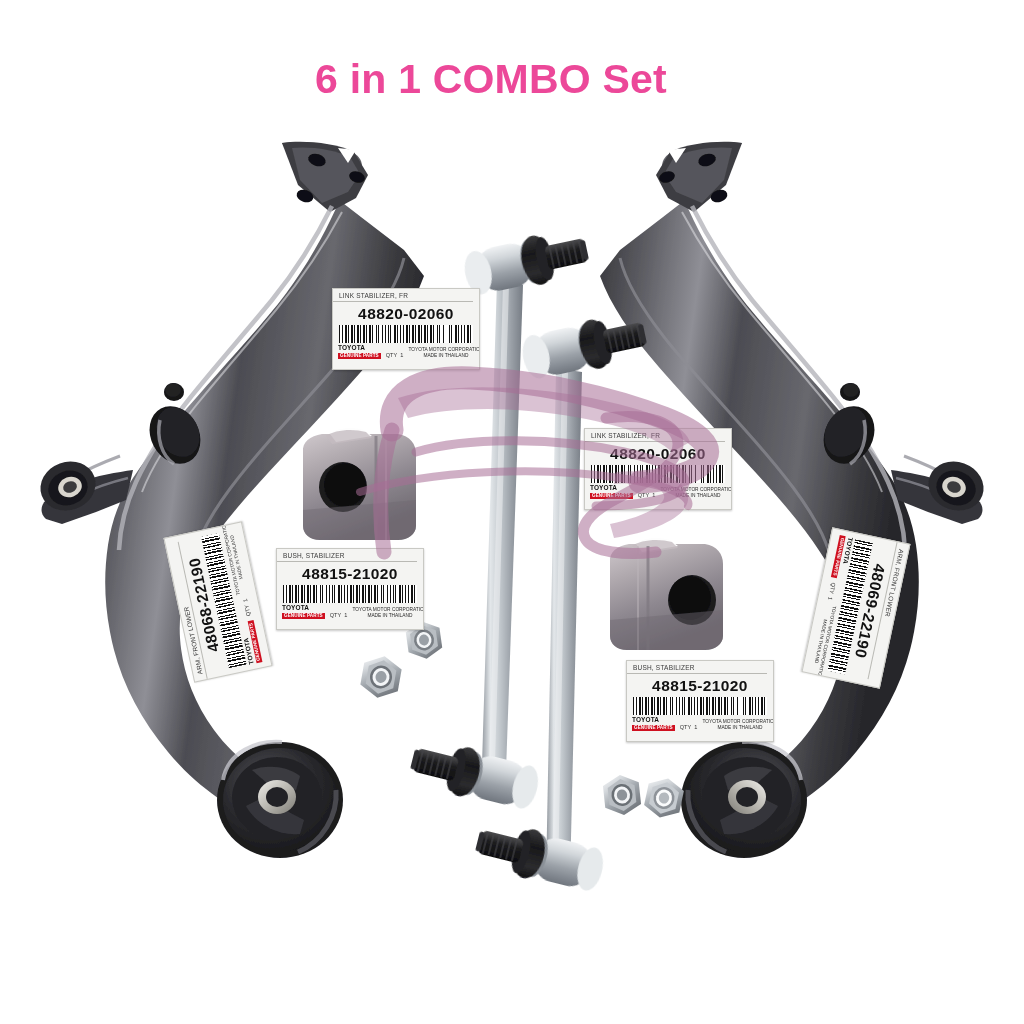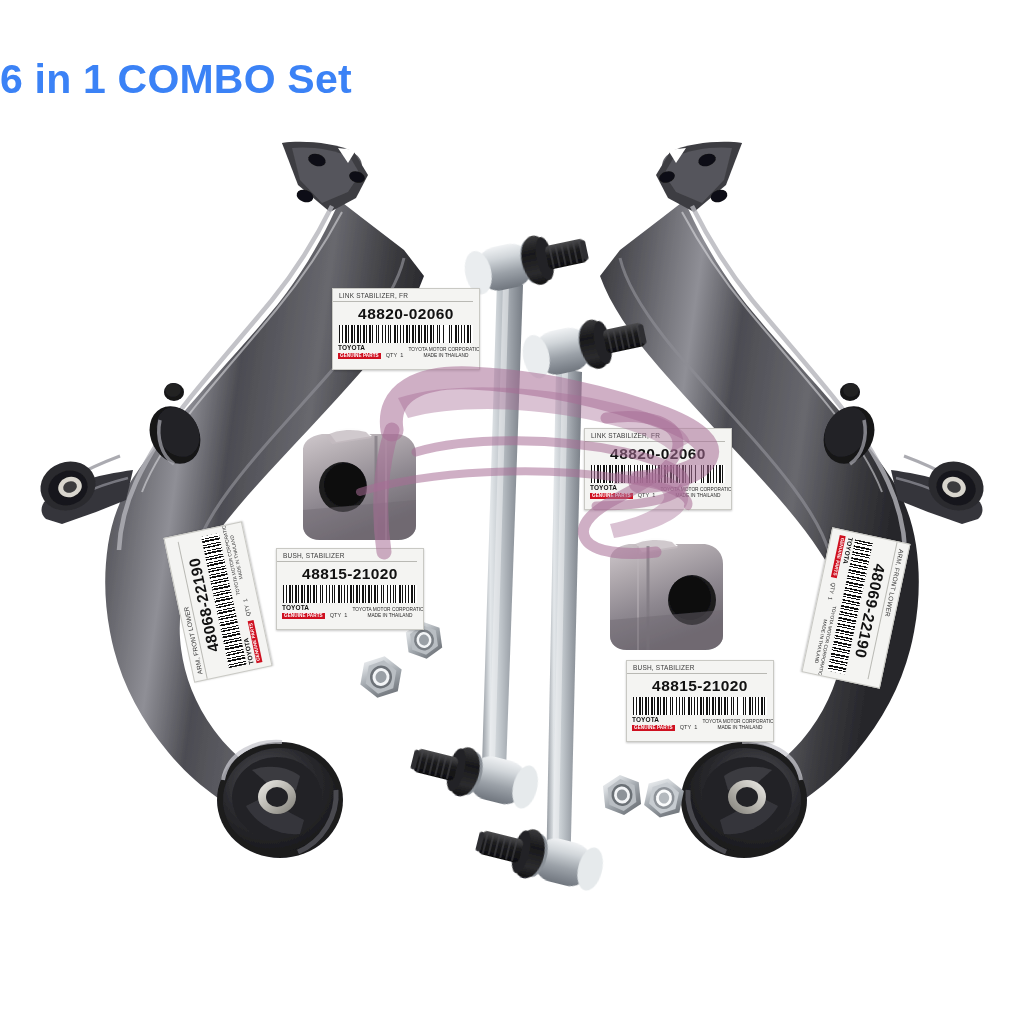--- a/index.html
+++ b/index.html
@@ -6,22 +6,22 @@
   html,body{margin:0;padding:0;}
   body{
     width:1024px;height:1024px;background:#ffffff;
     font-family:"Liberation Sans",sans-serif;
     overflow:hidden;position:relative;
   }
   #stage{position:relative;width:1024px;height:1024px;background:#fff;overflow:hidden;}
 
   
   #title{
-    position:absolute;left:0;top:56px;width:982px;
-    font-size:41px;font-weight:600;color:#3b82f6;letter-spacing:.2px;
+    position:absolute;left:0;top:56px;width:982px;text-align:center;
+    font-size:41px;font-weight:600;color:#ec4899;letter-spacing:.2px;
   }
 
   
   #watermark{position:absolute;left:0;top:0;width:1024px;height:1024px;pointer-events:none;z-index:40;}
   #wm-text{
     position:absolute;left:355px;top:540px;width:340px;
     font-size:56px;font-weight:700;letter-spacing:3px;
     color:transparent;-webkit-text-stroke:2px rgba(168,110,150,.55);
     font-family:"DejaVu Sans",sans-serif;white-space:nowrap;
   }

